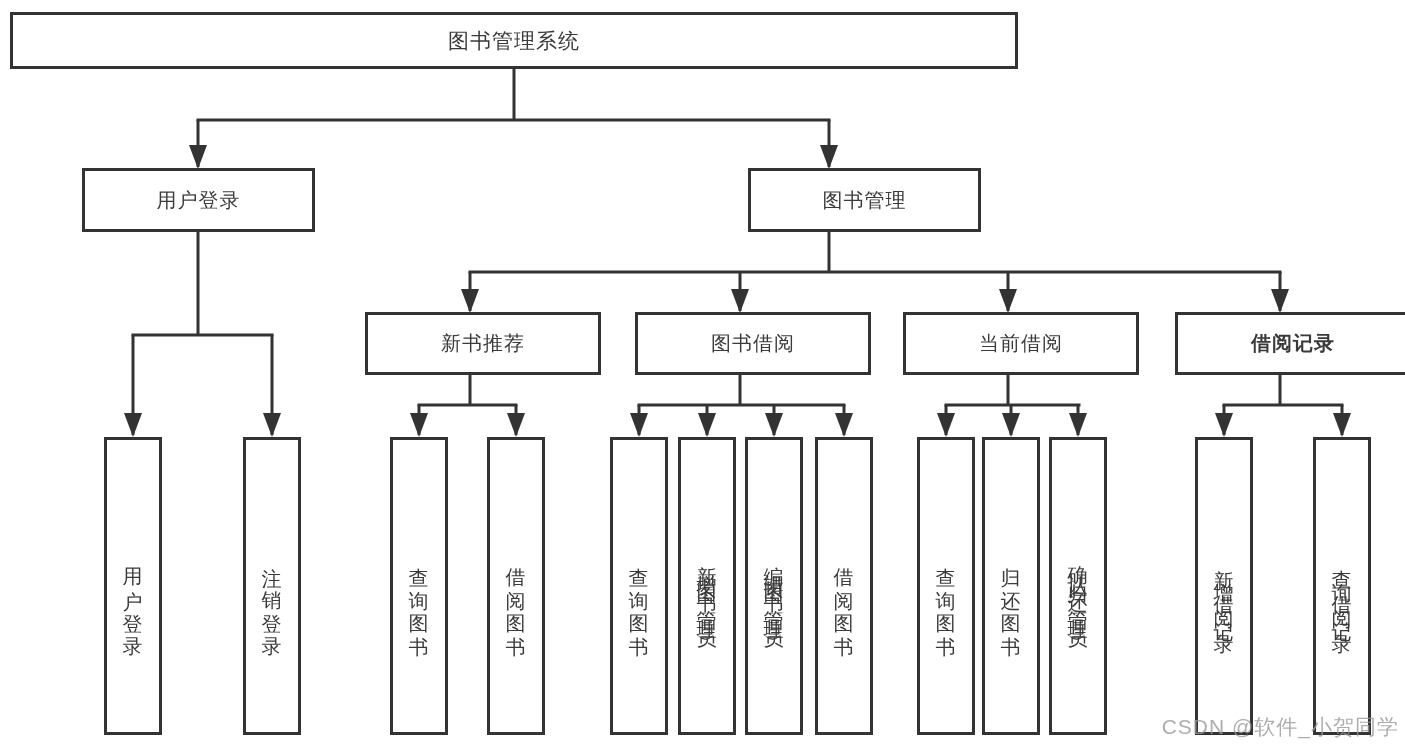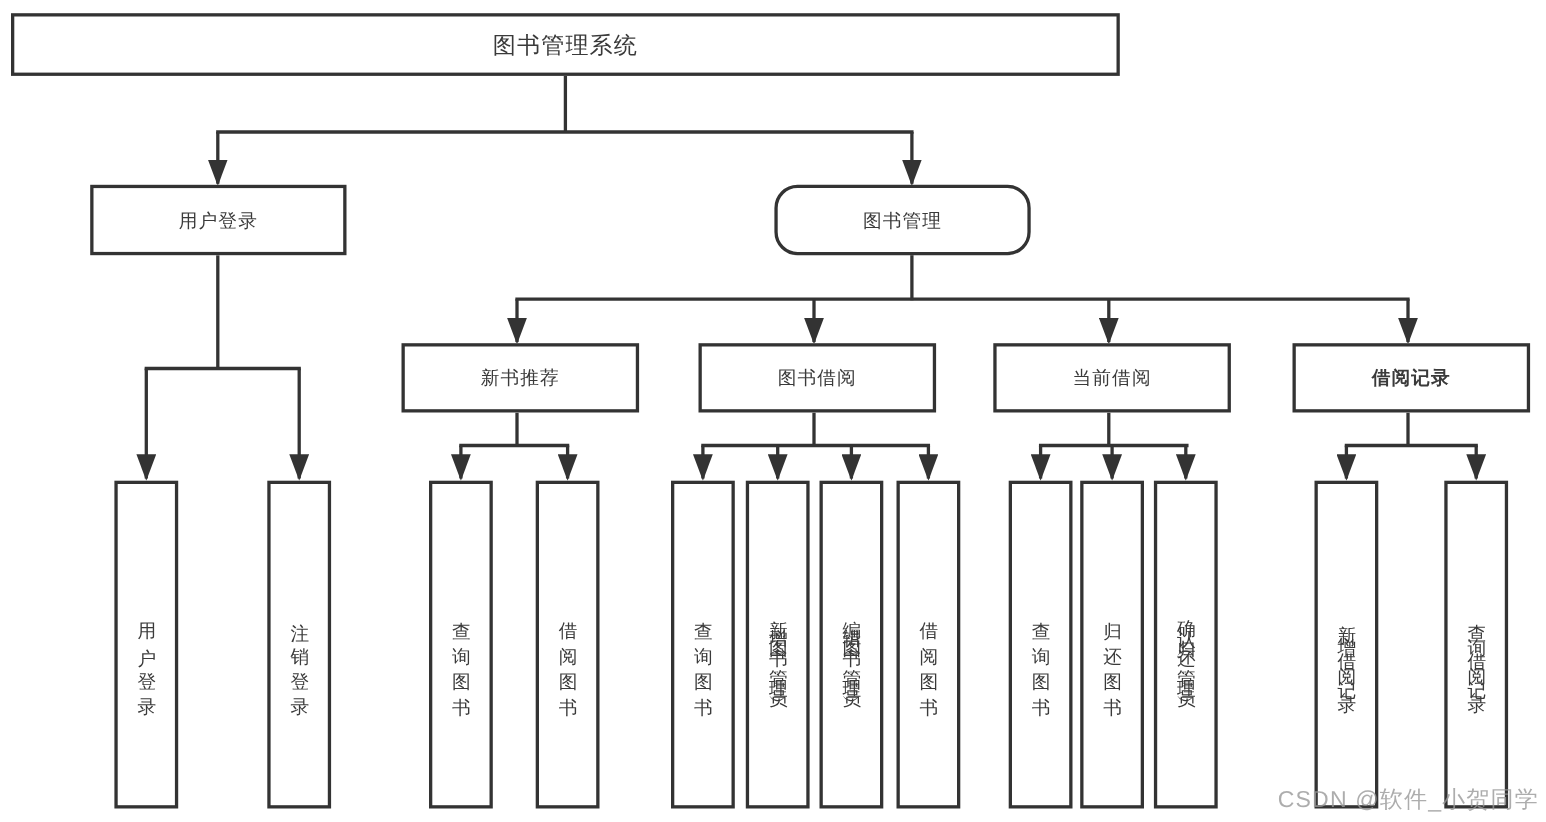--- a/index.html
+++ b/index.html
@@ -29,26 +29,26 @@
   }
   .node {
     position: absolute;
     box-sizing: border-box;
     border: 3px solid #333333;
     background: #ffffff;
     color: #3a3a3a;
     display: flex;
     align-items: center;
     justify-content: center;
-    font-size: 17px;
+    font-size: 20px;
     letter-spacing: 1px;
   }
   .node.root    { left: 10px;  top: 12px;  width: 1008px; height: 57px; font-size: 21px; }
   .node.branch  { top: 168px;  width: 233px; height: 64px; }
-  .node.section { top: 312px;  width: 216px; height: 63px; }
+  .node.section { top: 312px;  width: 236px; height: 63px; }
   .node.leaf    { top: 437px;  width: 58px;  height: 298px; }
   .leaf .vtext {
     writing-mode: vertical-rl;
     text-orientation: mixed;
     white-space: nowrap;
     line-height: 50px;
   }
   .leaf .vtext.sp-wide  { letter-spacing: 23px; margin-top: 23px; }
   .leaf .vtext.sp-mid   { letter-spacing: 13px; margin-top: 13px; }
   .leaf .vtext.sp-tight { letter-spacing: 9px;  margin-top: 9px; }
@@ -108,21 +108,21 @@
     <path class="line" marker-end="url(#arrowhead)" d="M946,405 V435"></path>
     <path class="line" marker-end="url(#arrowhead)" d="M1011,405 V435"></path>
     <path class="line" marker-end="url(#arrowhead)" d="M1078,405 V435"></path>
     <path class="line" marker-end="url(#arrowhead)" d="M1224,405 V435"></path>
     <path class="line" marker-end="url(#arrowhead)" d="M1342,405 V435"></path>
   </svg>
 
   <div class="node root">图书管理系统</div>
 
   <div class="node branch" style="left:82px;">用户登录</div>
-  <div class="node branch" style="left:704px;border-radius:21px;">图书管理</div>
+  <div class="node branch" style="left:748px;">图书管理</div>
 
   <div class="node section" style="left:365px;">新书推荐</div>
   <div class="node section" style="left:635px;text-align:center;">图书借阅</div>
   <div class="node section" style="left:903px;">当前借阅</div>
   <div class="node section" style="left:1175px;font-weight:bold;">借阅记录</div>
 
   <div class="node leaf" style="left:104px;">
     <span class="vtext sp-wide">用户登录</span>
   </div>
   <div class="node leaf" style="left:243px;">

